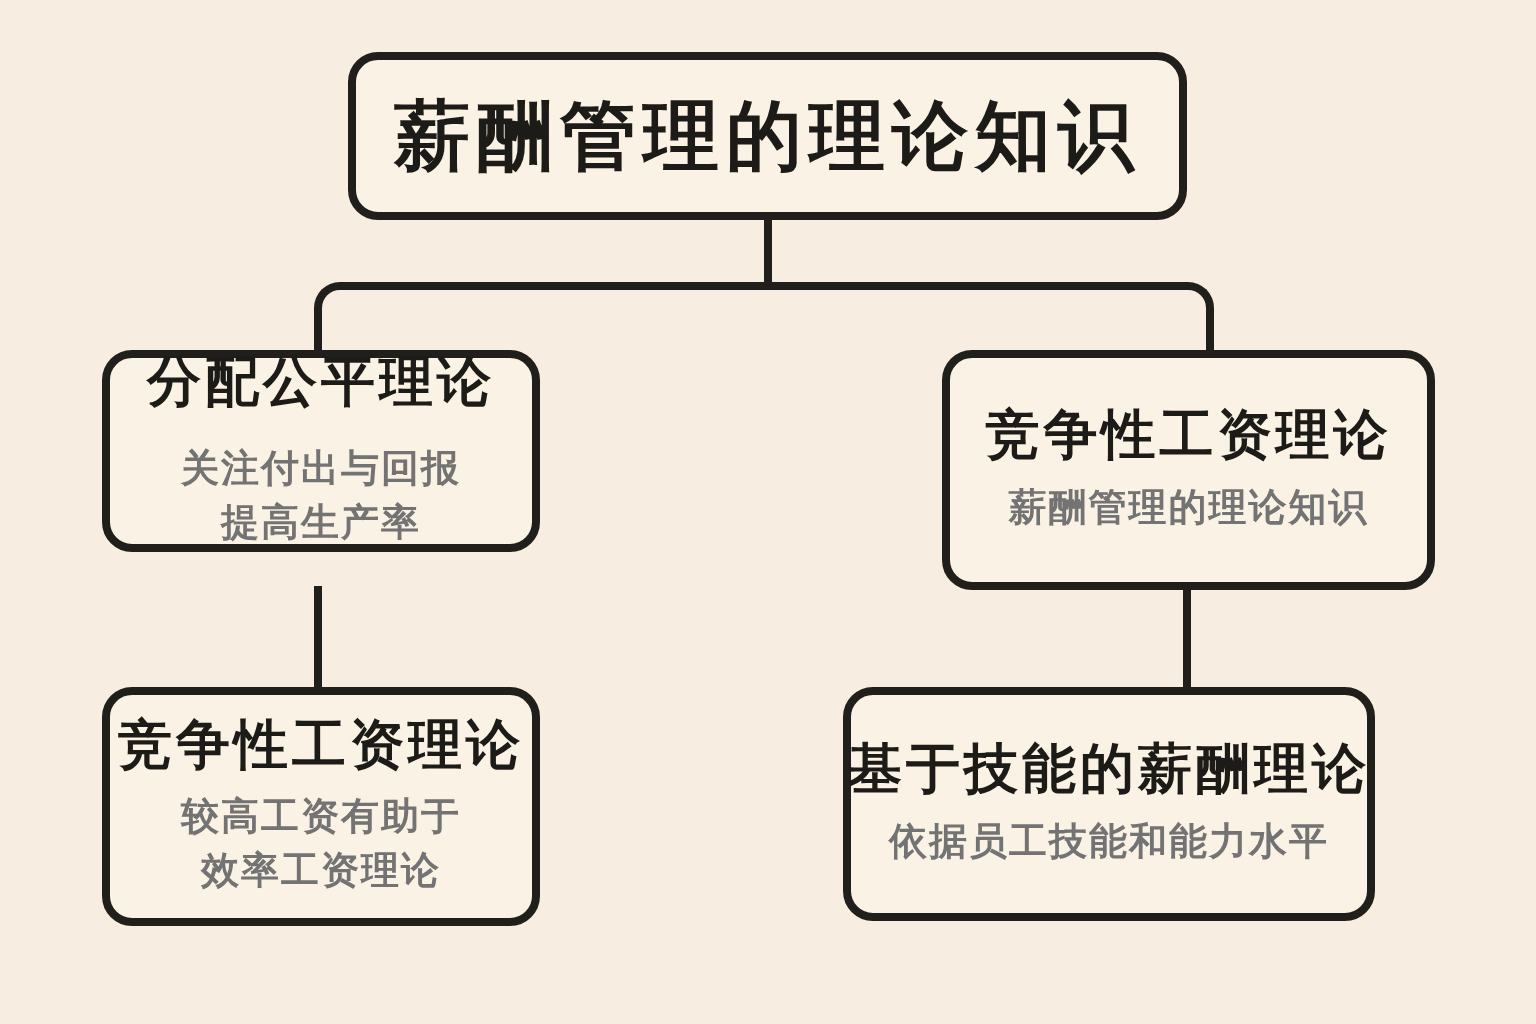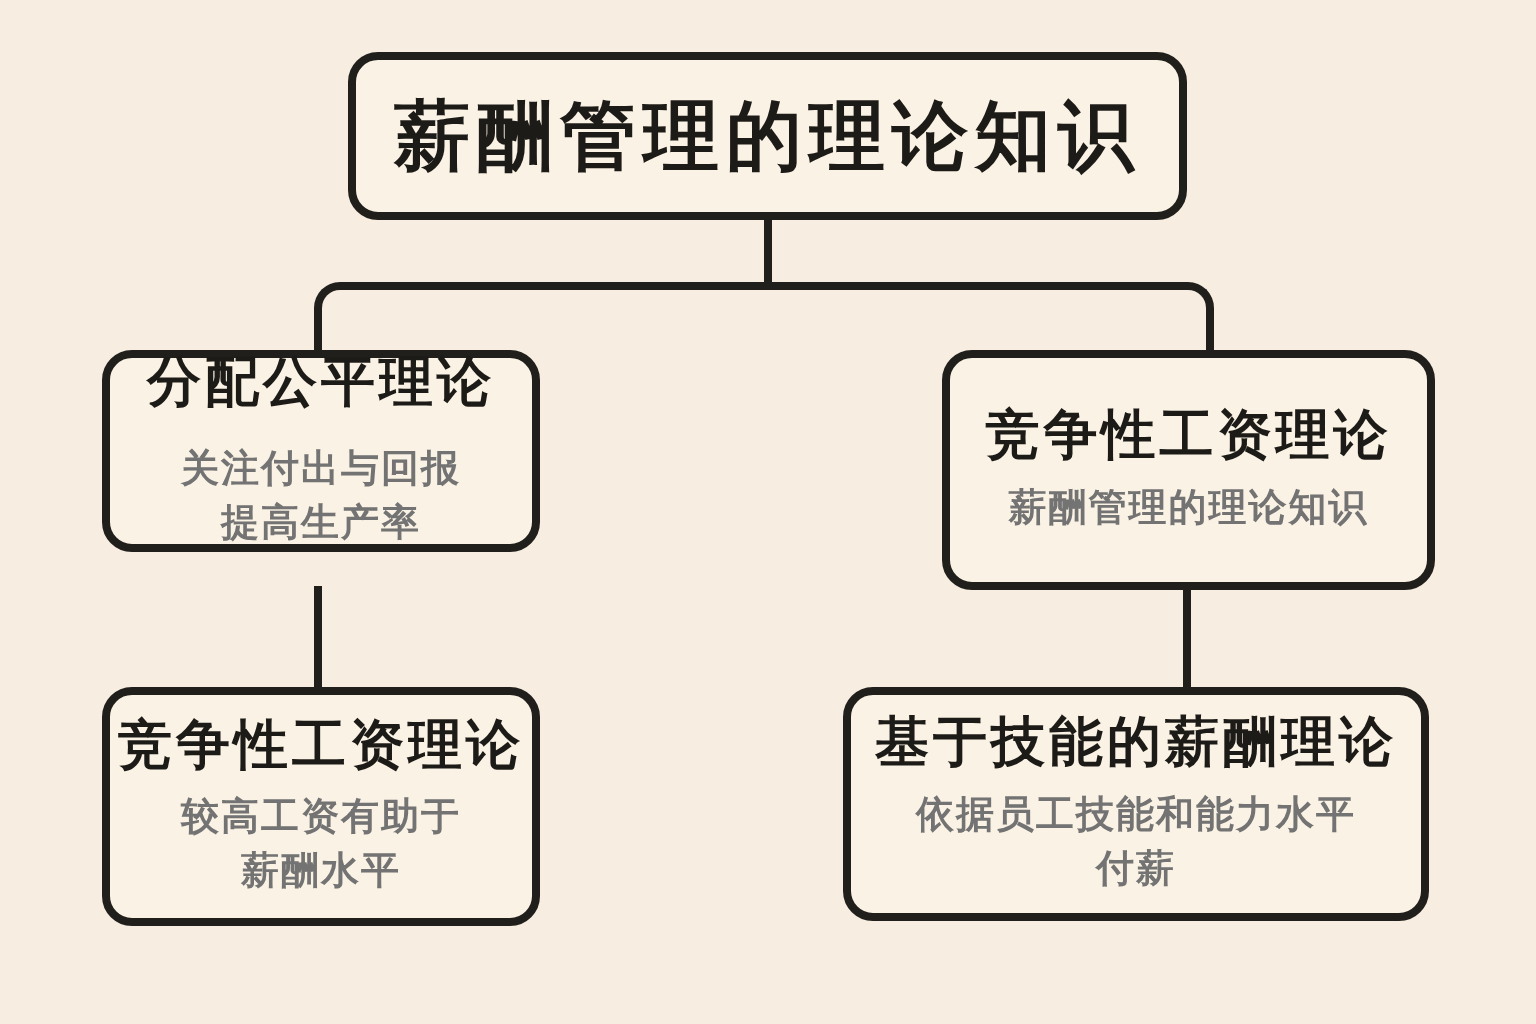--- a/index.html
+++ b/index.html
@@ -50,21 +50,21 @@
     line-height: 1.42;
     letter-spacing: 2px;
     color: #737373;
     white-space: nowrap;
   }
   
   .node-root        { left: 348px; top: 52px;  width: 839px; height: 168px; }
   .node-equity      { left: 102px; top: 350px; width: 438px; height: 202px; gap: 15px; }
   .node-competitive { left: 942px; top: 350px; width: 493px; height: 240px; align-items: center; }
   .node-efficiency  { left: 102px; top: 687px; width: 438px; height: 239px; }
-  .node-skill       { left: 843px; top: 687px; width: 586px; height: 234px; }
+  .node-skill       { left: 843px; top: 687px; width: 532px; height: 234px; }
   
   .connector {
     position: absolute;
     z-index: 1;
   }
   .conn-stem {
     left: 764px; top: 214px;
     width: 8px; height: 74px;
     background: #211f1b;
   }
@@ -114,25 +114,24 @@
     <div class="node-title child-title">竞争性工资理论</div>
     <div class="node-desc">
       <div>薪酬管理的理论知识</div>
     </div>
   </div>
 
   <div class="node node-efficiency">
     <div class="node-title child-title">竞争性工资理论</div>
     <div class="node-desc">
       <div>较高工资有助于</div>
-      <div>薪酬水平</div>
+      <div>效率工资理论</div>
     </div>
   </div>
 
   <div class="node node-skill">
     <div class="node-title child-title">基于技能的薪酬理论</div>
     <div class="node-desc">
       <div>依据员工技能和能力水平</div>
-      <div>付薪</div>
     </div>
   </div>
 
 </div>
 
 </body></html>

